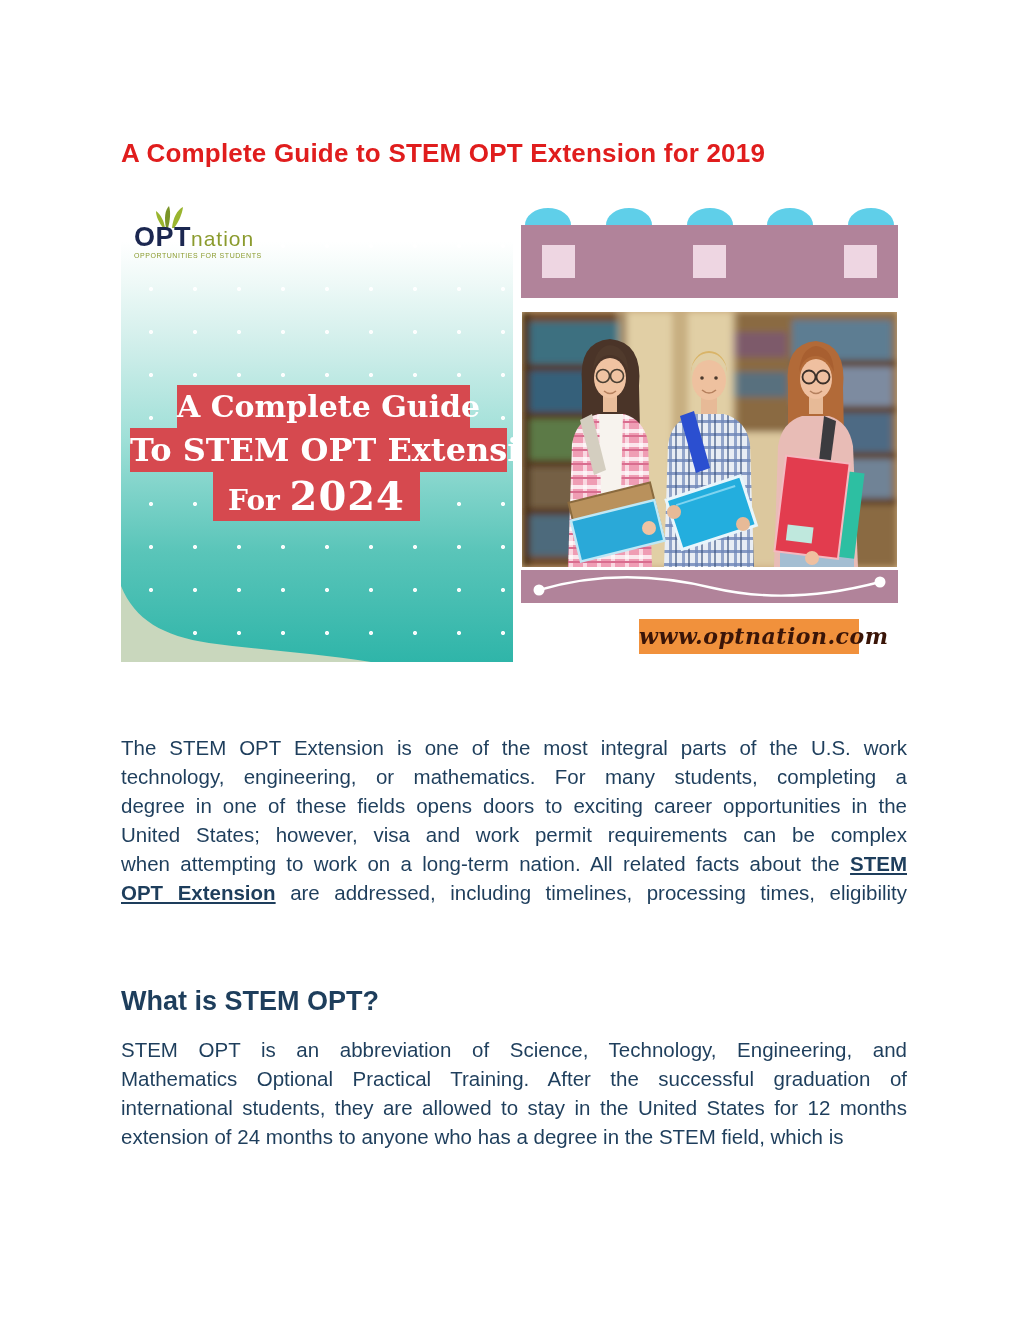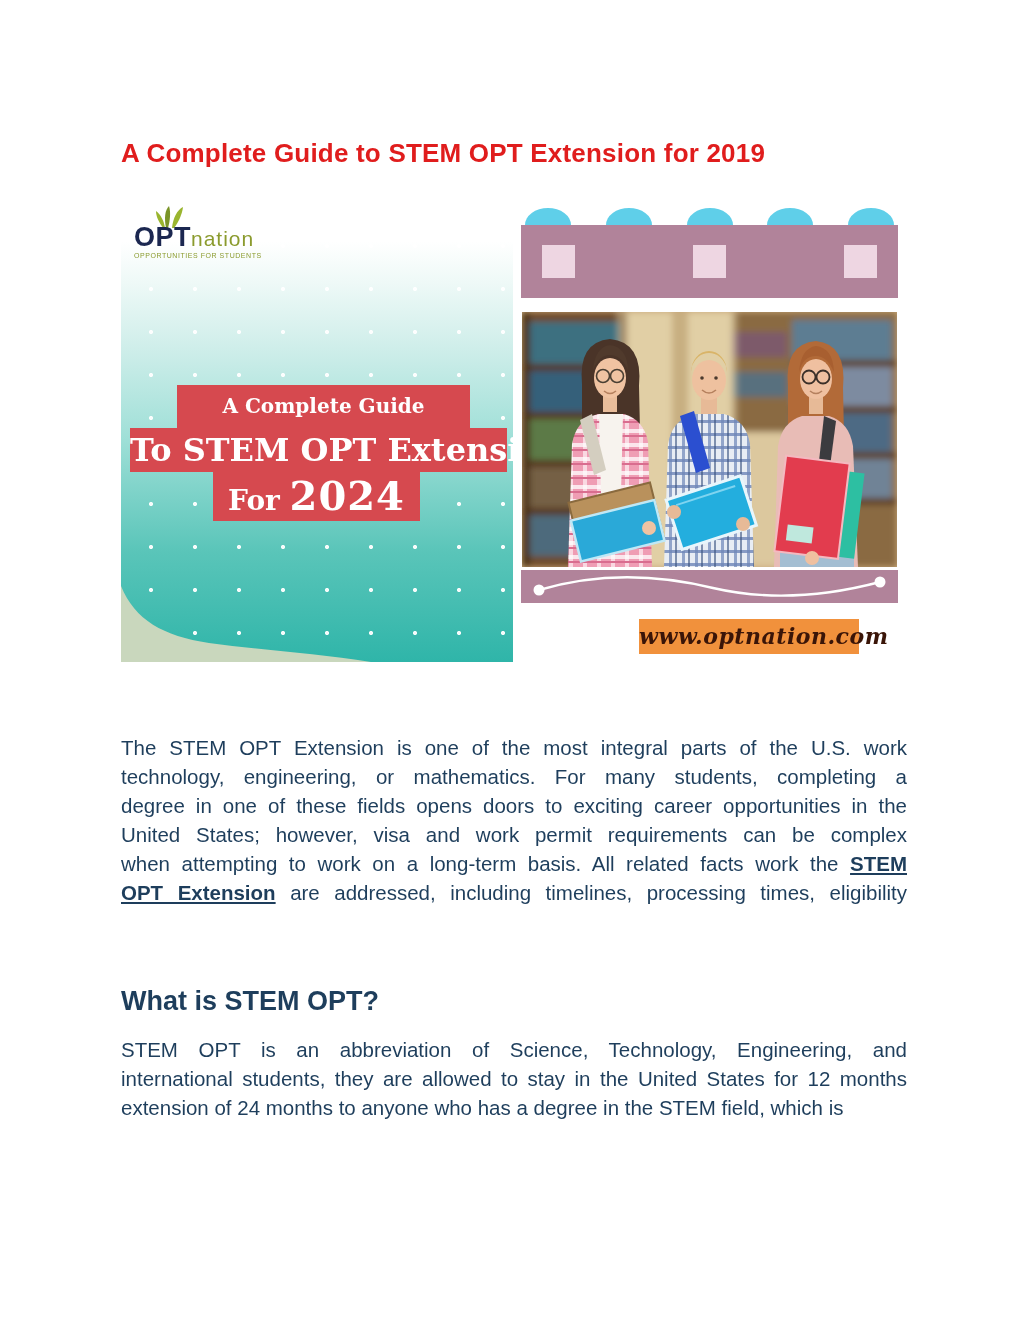--- a/index.html
+++ b/index.html
@@ -35,21 +35,21 @@
   .logo-leaves { display:block; margin-left:18px; margin-bottom:-4px; }
   .logo-line { white-space:nowrap; line-height:1; }
   .logo-opt { font-size:27px; font-weight:bold; color:#1b2750; letter-spacing:0.5px; }
   .logo-nation { font-size:21px; color:#8b9b2e; letter-spacing:1px; }
   .logo-tagline { font-size:7px; color:#8b9b2e; letter-spacing:0.55px; margin-top:1px; white-space:nowrap; }
 
   .banner {
     position:absolute; background:#d6494f; color:#ffffff; text-align:center;
     font-family:"DejaVu Serif", serif; font-weight:bold; white-space:nowrap;
   }
-  .banner-1 { left:56px;  top:185px; width:293px; height:43px; font-size:20px; line-height:43px; }
+  .banner-1 { left:56px;  top:185px; width:293px; height:43px; font-size:30px; line-height:43px; }
   .banner-2 { left:9px;   top:228px; width:377px; height:44px; font-size:32px; line-height:44px; }
   .banner-3 { left:92px;  top:272px; width:207px; height:49px; font-size:28px; line-height:47px; }
   .banner-3 .year { font-size:40px; letter-spacing:1px; }
 
   .hero-right { position:absolute; left:400px; top:10px; width:377px; height:452px; }
 
   .scallop-band { position:absolute; left:0; top:15px; width:377px; height:73px; background:#b1839a; }
   .scallops { position:absolute; left:0; top:-17px; width:100%; height:17px; display:flex; justify-content:space-between; padding:0 4px; }
   .bump { width:46px; height:17px; background:#5fcfe9; border-radius:23px 23px 0 0 / 17px 17px 0 0; }
   .deco-square { position:absolute; top:20px; width:33px; height:33px; background:#eed6e2; }
@@ -248,25 +248,26 @@
 
       <div class="website-badge">www.optnation.com</div>
     </div>
   </div>
 
   <div class="body-text para-1" id="para1">
       <div class="tline"><span>The STEM OPT Extension is one of the most integral parts of the U.S. work</span></div>
       <div class="tline"><span>technology, engineering, or mathematics. For many students, completing a</span></div>
       <div class="tline"><span>degree in one of these fields opens doors to exciting career opportunities in the</span></div>
       <div class="tline"><span>United States; however, visa and work permit requirements can be complex</span></div>
-      <div class="tline"><span>when attempting to work on a long-term basis. All related facts work the </span><span class="doclink">STEM</span></div>
+      <div class="tline"><span>when attempting to work on a long-term nation. All related facts about the </span><span class="doclink">STEM</span></div>
       <div class="tline"><span class="doclink">OPT Extension</span><span> are addressed, including timelines, processing times, eligibility</span></div>
     </div>
 
   <h2 class="section-heading">What is STEM OPT?</h2>
 
   <div class="body-text para-2" id="para2">
       <div class="tline"><span>STEM OPT is an abbreviation of Science, Technology, Engineering, and</span></div>
+      <div class="tline"><span>Mathematics Optional Practical Training. After the successful graduation of</span></div>
       <div class="tline"><span>international students, they are allowed to stay in the United States for 12 months</span></div>
       <div class="tline tlast"><span>extension of 24 months to anyone who has a degree in the STEM field, which is</span></div>
     </div>
 
 </div>
 
 </body></html>

